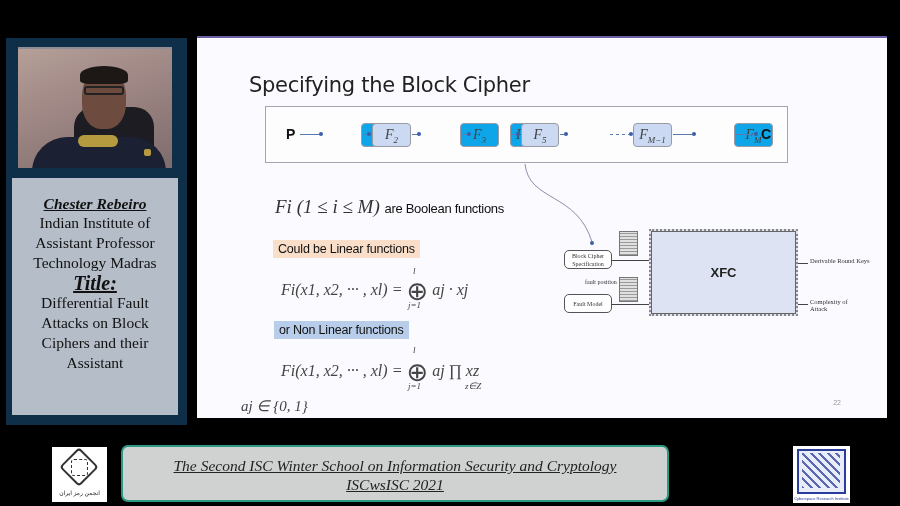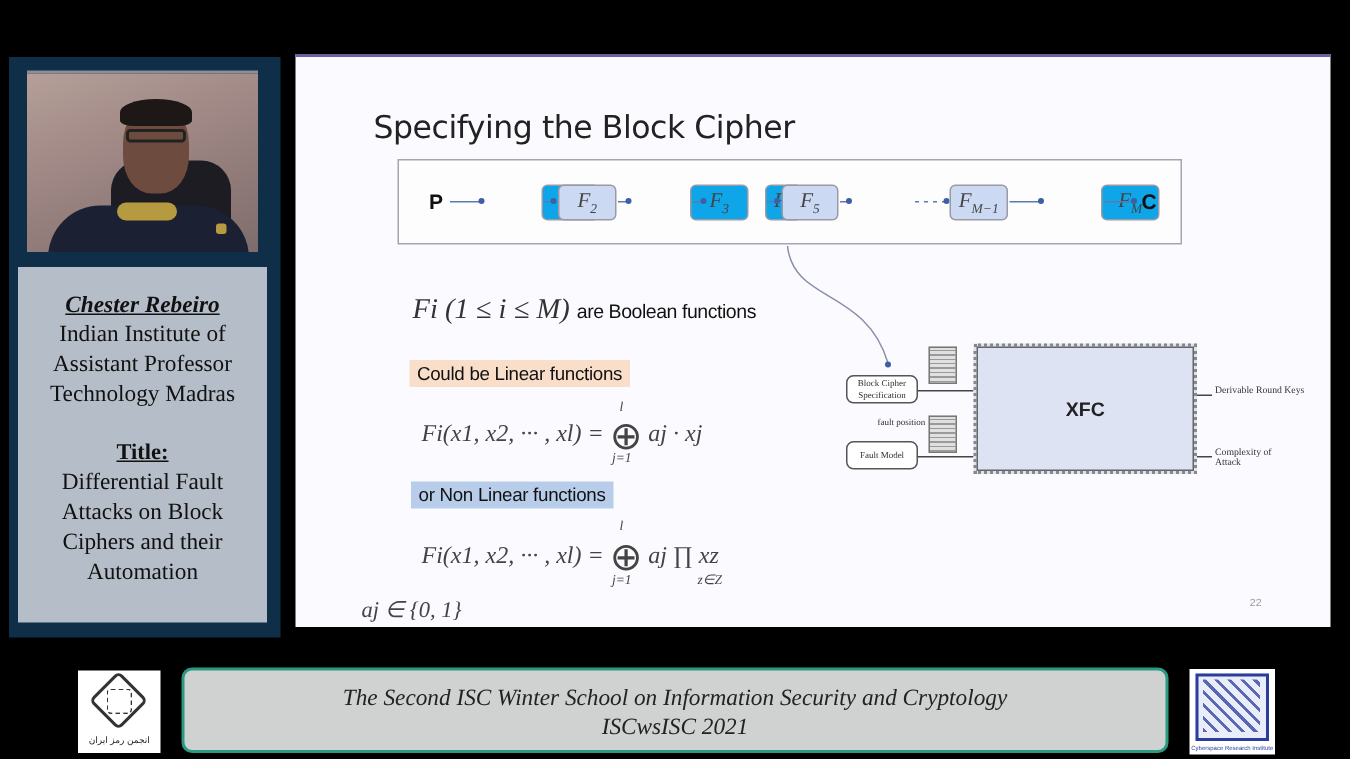--- a/index.html
+++ b/index.html
@@ -13,21 +13,21 @@
   .video .body { position: absolute; left: 14px; top: 88px; width: 134px; height: 40px; background: #1b2033; border-radius: 35px 35px 0 0; }
   .video .collar { position: absolute; left: 60px; top: 86px; width: 40px; height: 12px; background: #b59a3f; border-radius: 6px; }
   .video .head { position: absolute; left: 64px; top: 20px; width: 44px; height: 60px; background: #6d4b3e; border-radius: 45% 45% 42% 42%; }
   .video .hair { position: absolute; left: 62px; top: 17px; width: 48px; height: 18px; background: #1d1716; border-radius: 50% 50% 20% 20%; }
   .video .glasses { position: absolute; left: 66px; top: 37px; width: 40px; height: 9px; border: 2px solid #222; border-radius: 3px; }
   .video .logo-dot { position: absolute; left: 126px; top: 100px; width: 7px; height: 7px; background: #b89a40; border-radius: 2px; }
 
   .info-box { position: absolute; left: 6px; top: 140px; width: 166px; height: 237px; background: #b4bdc8; color: #111; font-family: "Liberation Serif", serif; text-align: center; }
   .speaker-name { display: block; margin-top: 17px; font-size: 15.5px; font-weight: bold; font-style: italic; text-decoration: underline; }
   .info-line { display: block; font-size: 15.5px; line-height: 20px; }
-  .title-label { display: block; margin-top: 19px; font-size: 15px; font-weight: bold; text-decoration: underline; line-height: 20px; }
+  .title-label { display: block; font-size: 20px; font-weight: bold; font-style: italic; text-decoration: underline; line-height: 20px; }
 
   
   .slide { position: absolute; left: 197px; top: 36px; width: 690px; height: 382px; background: #fbfaff; border-top: 2px solid #6c5fa6; }
   .slide-title { position: absolute; left: 52px; top: 35px; font-family: "DejaVu Sans", sans-serif; font-size: 21px; color: #222; letter-spacing: -0.3px; }
 
   .chain { position: absolute; left: 68px; top: 68px; width: 523px; height: 57px; border: 1.5px solid #a4a4b4; background: #fdfdfd; }
   .chain-label { position: absolute; top: 19px; font-size: 14px; font-weight: bold; color: #111; }
   .fbox { position: absolute; top: 16px; height: 24px; border-radius: 4px; border: 1px solid #9a9aa6; font-family: "Liberation Serif", serif; font-style: italic; font-size: 14px; color: #444; text-align: center; line-height: 22px; }
   .fbox.peach { background: #0ea5e9; margin-left: 38px; }
   .fbox.blue { background: #cbd9f2; }
@@ -64,21 +64,21 @@
   .fault-pos { position: absolute; left: 23px; top: 53px; font-size: 6px; color: #333; }
 
   .page-num { position: absolute; right: 46px; bottom: 12px; font-size: 7px; color: #999; }
 
   
   .logo-left { position: absolute; left: 52px; top: 447px; width: 55px; height: 55px; background: #fff; }
   .logo-left .diamond { position: absolute; left: 13px; top: 6px; width: 28px; height: 28px; border: 2px solid #333; transform: rotate(45deg); border-radius: 4px; }
   .logo-left .knot { position: absolute; left: 19px; top: 12px; width: 17px; height: 17px; border: 1.5px dashed #333; border-radius: 3px; }
   .logo-left .txt { position: absolute; left: 0; right: 0; top: 42px; font-size: 6px; text-align: center; color: #222; }
 
-  .banner { position: absolute; left: 121px; top: 445px; width: 658px; height: 57px; background: #d0d2d2; border: 2px solid #2b9a83; border-radius: 7px; font-family: "Liberation Serif", serif; font-style: italic; color: #222; text-align: center; font-size: 15.5px; line-height: 19px; padding-top: 9px; }
+  .banner { position: absolute; left: 121px; top: 445px; width: 548px; height: 57px; background: #d0d2d2; border: 2px solid #2b9a83; border-radius: 7px; font-family: "Liberation Serif", serif; font-style: italic; color: #222; text-align: center; font-size: 15.5px; line-height: 19px; padding-top: 9px; text-decoration: underline; }
   .banner span { display: block; }
 
   .logo-right { position: absolute; left: 793px; top: 446px; width: 57px; height: 57px; background: #fff; }
   .logo-right .sq { position: absolute; left: 4px; top: 3px; width: 49px; height: 45px; border: 2px solid #2a3c9c; background: #e9ecf9; }
   .logo-right .cal { position: absolute; left: 9px; top: 7px; width: 38px; height: 35px; background: repeating-linear-gradient(45deg,#2a3c9c 0 2px,transparent 2px 6px); opacity: .75; }
   .logo-right .txt { position: absolute; left: 0; right: 0; top: 50px; font-size: 4px; text-align: center; color: #2a3c9c; }
 </style>
 </head>
 <body>
 
@@ -94,21 +94,21 @@
   </div>
   <div class="info-box">
     <span class="speaker-name">Chester Rebeiro</span>
     <span class="info-line">Indian Institute of</span>
     <span class="info-line">Assistant Professor</span>
     <span class="info-line">Technology Madras</span>
     <span class="title-label">Title:</span>
     <span class="info-line">Differential Fault</span>
     <span class="info-line">Attacks on Block</span>
     <span class="info-line">Ciphers and their</span>
-    <span class="info-line">Automation</span>
+    <span class="info-line">Assistant</span>
   </div>
 </div>
 
 <div class="slide">
   <div class="slide-title">Specifying the Block Cipher</div>
 
   <div class="chain">
     <span class="chain-label" style="left:20px">P</span>
     <div class="arrow" style="left:34px;width:22px"></div>
     <div class="fbox peach" style="left:57px;width:39px"><span>F</span><sub>1</sub></div>

